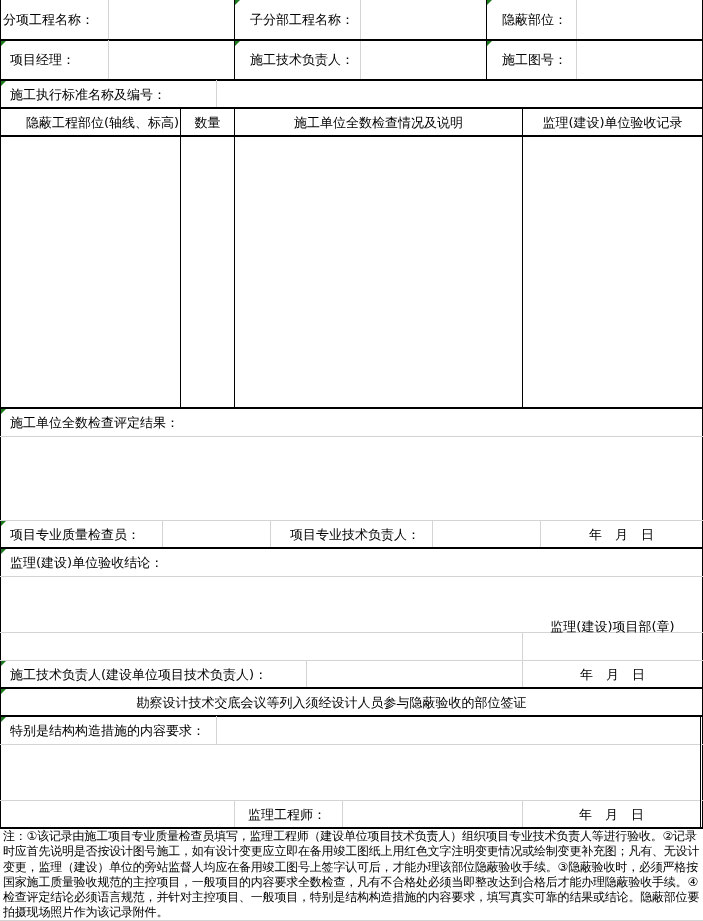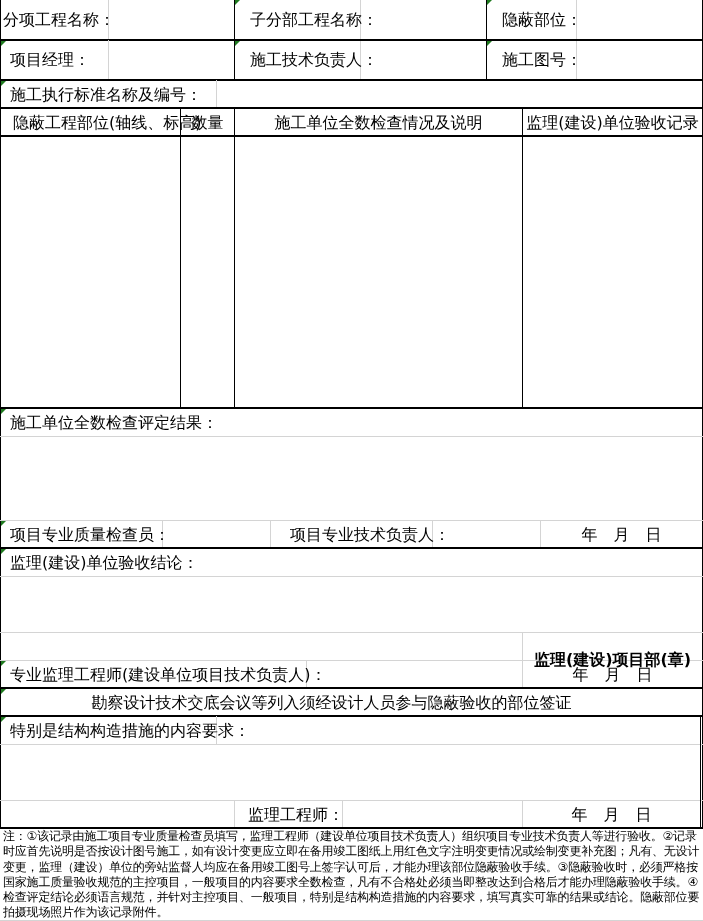--- a/index.html
+++ b/index.html
@@ -2,21 +2,21 @@
 <html><head>
 <meta charset="utf-8">
 <style>
   html, body { margin:0; padding:0; background:#ffffff; }
   body { width:703px; height:921px; position:relative; overflow:hidden;
          font-family:"DejaVu Sans","Liberation Sans",sans-serif; font-size:12px; color:#000; }
   .hb { position:absolute; background:#000; height:2px; }
   .hg { position:absolute; background:#d4d4d4; height:1px; }
   .vb { position:absolute; background:#000; width:1px; }
   .vg { position:absolute; background:#d4d4d4; width:1px; }
-  .txt { position:absolute; white-space:nowrap; line-height:16px; font-size:16px; }
+  .txt { position:absolute; white-space:nowrap; line-height:16px; font-size:13px; }
   .center { text-align:center; }
   .mark { position:absolute; width:0; height:0; border-top:5px solid #1f7a1f; border-right:5px solid transparent; }
   .field { position:absolute; background:transparent; }
   .notes { position:absolute; left:3px; top:829px; width:698px; font-size:12px; line-height:15.3px; white-space:normal; word-break:break-all; letter-spacing:-0.2px; }
 </style>
 </head>
 <body>
 
 <div class="vb" style="left:0;top:0;height:828px;"></div>
 <div class="vb" style="left:702px;top:0;height:828px;"></div>
@@ -111,22 +111,22 @@
 <span class="txt" style="left:10px;top:415px;">施工单位全数检查评定结果：</span>
 <div class="field" style="left:1px;top:437px;width:701px;height:83px;"></div>
 <span class="txt" style="left:10px;top:527px;">项目专业质量检查员：</span>
 <div class="field" style="left:163px;top:521px;width:107px;height:26px;"></div>
 <span class="txt" style="left:290px;top:527px;">项目专业技术负责人：</span>
 <div class="field" style="left:433px;top:521px;width:107px;height:26px;"></div>
 <span class="txt center" style="left:541px;top:527px;width:161px;">年　月　日</span>
 
 <span class="txt" style="left:10px;top:555px;">监理(建设)单位验收结论：</span>
 <div class="field" style="left:1px;top:577px;width:701px;height:55px;"></div>
-<span class="txt center" style="left:523px;top:652px;width:179px;font-weight:bold;">监理(建设)项目部(章)</span>
-<span class="txt" style="left:10px;top:667px;">专业监理工程师(建设单位项目技术负责人)：</span>
+<span class="txt center" style="left:523px;top:619px;width:179px;">监理(建设)项目部(章)</span>
+<span class="txt" style="left:10px;top:667px;">施工技术负责人(建设单位项目技术负责人)：</span>
 <div class="field" style="left:307px;top:661px;width:215px;height:26px;"></div>
 <span class="txt center" style="left:523px;top:667px;width:179px;">年　月　日</span>
 
 <span class="txt center" style="left:1px;top:695px;width:661px;">勘察设计技术交底会议等列入须经设计人员参与隐蔽验收的部位签证</span>
 <span class="txt" style="left:10px;top:723px;">特别是结构构造措施的内容要求：</span>
 <div class="field" style="left:1px;top:745px;width:699px;height:55px;"></div>
 <span class="txt" style="left:248px;top:807px;">监理工程师：</span>
 <div class="field" style="left:343px;top:801px;width:179px;height:26px;"></div>
 <span class="txt center" style="left:523px;top:807px;width:177px;">年　月　日</span>
 

